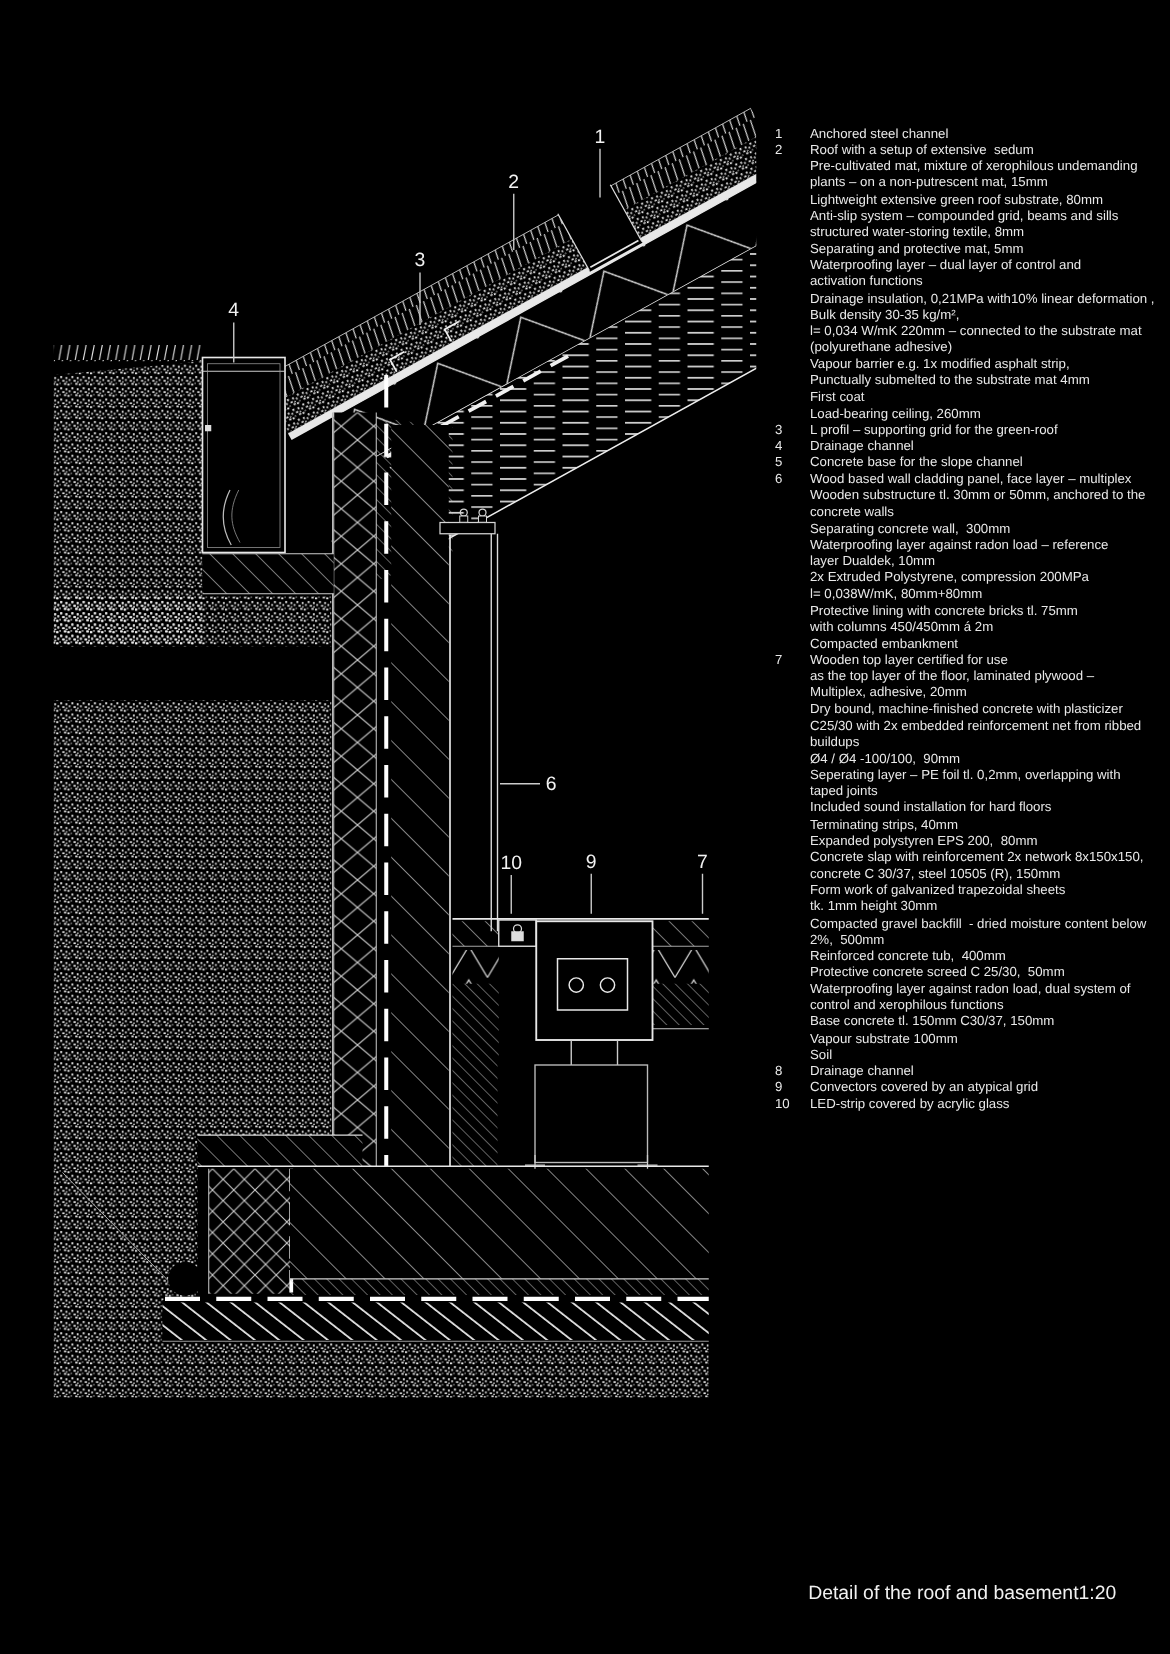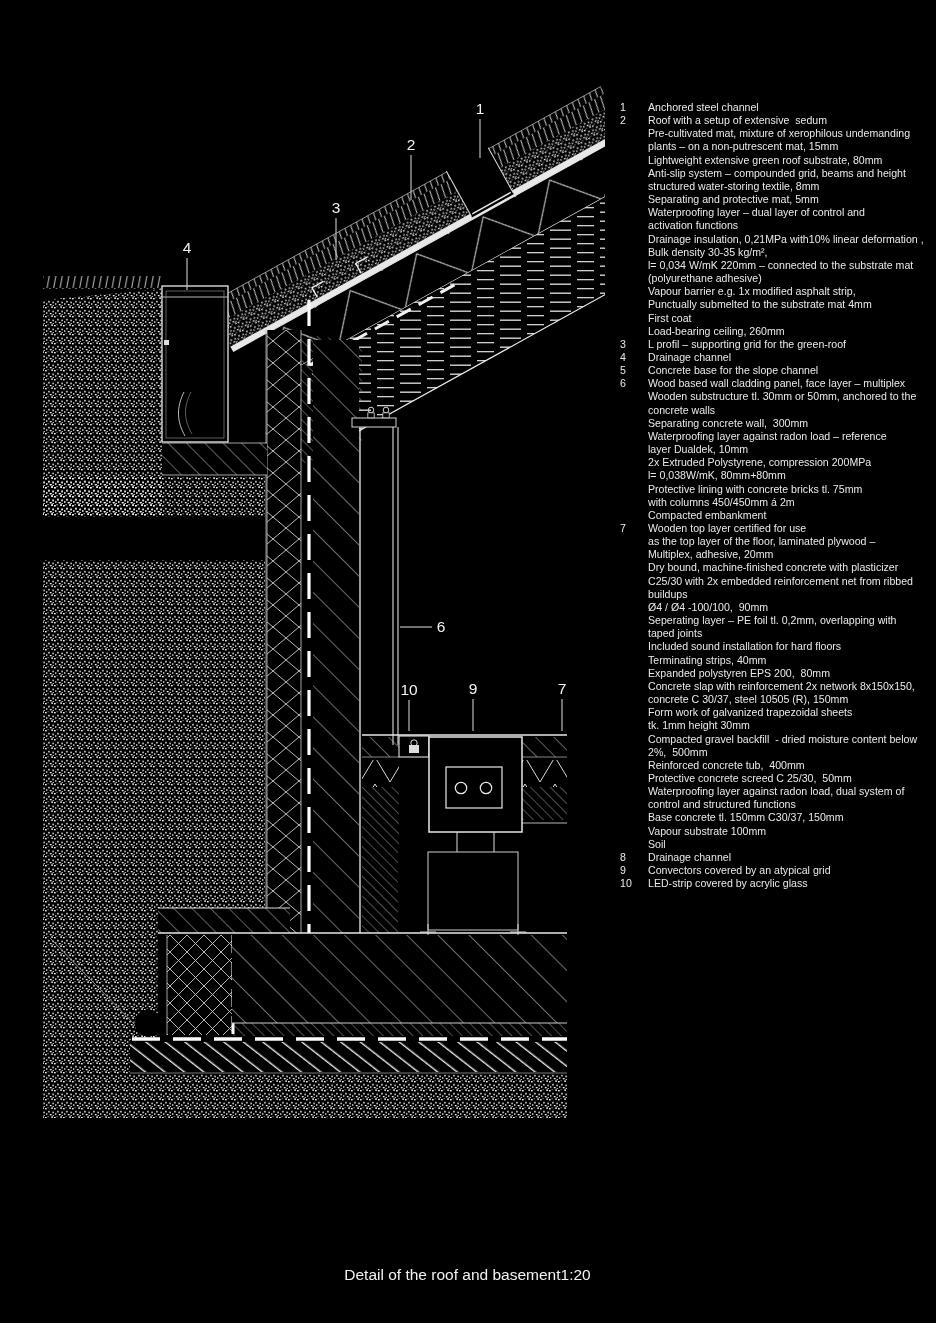--- a/index.html
+++ b/index.html
@@ -6,21 +6,21 @@
   body{width:936px;height:1323px;position:relative;overflow:hidden;
        font-family:"Liberation Sans",sans-serif;color:#e8e8e8;}
   #drawing-svg{position:absolute;left:0;top:0;}
   #legend{position:absolute;left:620px;top:101px;width:306px;
           font-size:10.6px;line-height:13.15px;color:#e9e9e9;}
   .lg-row{display:flex;}
   .lg-num{width:28px;flex:none;}
   .lg-text{flex:1;}
   .lg-line{white-space:pre-wrap;}
   #footer{position:absolute;left:42px;right:43px;top:1266px;display:flex;
-          justify-content:center;font-size:15.5px;color:#f1f1f1;}
+          justify-content:flex-end;font-size:15.5px;color:#f1f1f1;}
 </style>
 </head>
 <body>
 
 <svg id="drawing-svg" width="605" height="1160" viewBox="0 0 605 1160" xmlns="http://www.w3.org/2000/svg">
   <defs>
     <pattern id="stipple" width="9" height="9" patternUnits="userSpaceOnUse">
       <rect x="0" y="1" width="1.7" height="1.4" fill="#eee"></rect>
       <rect x="3.2" y="3.8" width="1.5" height="1.7" fill="#ddd"></rect>
       <rect x="6.2" y="0.4" width="1.8" height="1.4" fill="#eee"></rect>
@@ -247,21 +247,21 @@
         <div class="lg-line">Anchored steel channel</div>
       </div>
     </div>
     <div class="lg-row">
       <div class="lg-num">2</div>
       <div class="lg-text">
         <div class="lg-line">Roof with a setup of extensive  sedum</div>
         <div class="lg-line">Pre-cultivated mat, mixture of xerophilous undemanding</div>
         <div class="lg-line">plants – on a non-putrescent mat, 15mm</div>
         <div class="lg-line">Lightweight extensive green roof substrate, 80mm</div>
-        <div class="lg-line">Anti-slip system – compounded grid, beams and height</div>
+        <div class="lg-line">Anti-slip system – compounded grid, beams and sills</div>
         <div class="lg-line">structured water-storing textile, 8mm</div>
         <div class="lg-line">Separating and protective mat, 5mm</div>
         <div class="lg-line">Waterproofing layer – dual layer of control and</div>
         <div class="lg-line">activation functions</div>
         <div class="lg-line">Drainage insulation, 0,21MPa with10% linear deformation ,</div>
         <div class="lg-line">Bulk density 30-35 kg/m²,</div>
         <div class="lg-line">l= 0,034 W/mK 220mm – connected to the substrate mat</div>
         <div class="lg-line">(polyurethane adhesive)</div>
         <div class="lg-line">Vapour barrier e.g. 1x modified asphalt strip,</div>
         <div class="lg-line">Punctually submelted to the substrate mat 4mm</div>
@@ -320,21 +320,21 @@
         <div class="lg-line">Expanded polystyren EPS 200,  80mm</div>
         <div class="lg-line">Concrete slap with reinforcement 2x network 8x150x150,</div>
         <div class="lg-line">concrete C 30/37, steel 10505 (R), 150mm</div>
         <div class="lg-line">Form work of galvanized trapezoidal sheets</div>
         <div class="lg-line">tk. 1mm height 30mm</div>
         <div class="lg-line">Compacted gravel backfill  - dried moisture content below</div>
         <div class="lg-line">2%,  500mm</div>
         <div class="lg-line">Reinforced concrete tub,  400mm</div>
         <div class="lg-line">Protective concrete screed C 25/30,  50mm</div>
         <div class="lg-line">Waterproofing layer against radon load, dual system of</div>
-        <div class="lg-line">control and structured functions</div>
+        <div class="lg-line">control and xerophilous functions</div>
         <div class="lg-line">Base concrete tl. 150mm C30/37, 150mm</div>
         <div class="lg-line">Vapour substrate 100mm</div>
         <div class="lg-line">Soil</div>
       </div>
     </div>
     <div class="lg-row">
       <div class="lg-num">8</div>
       <div class="lg-text">
         <div class="lg-line">Drainage channel</div>
       </div>

